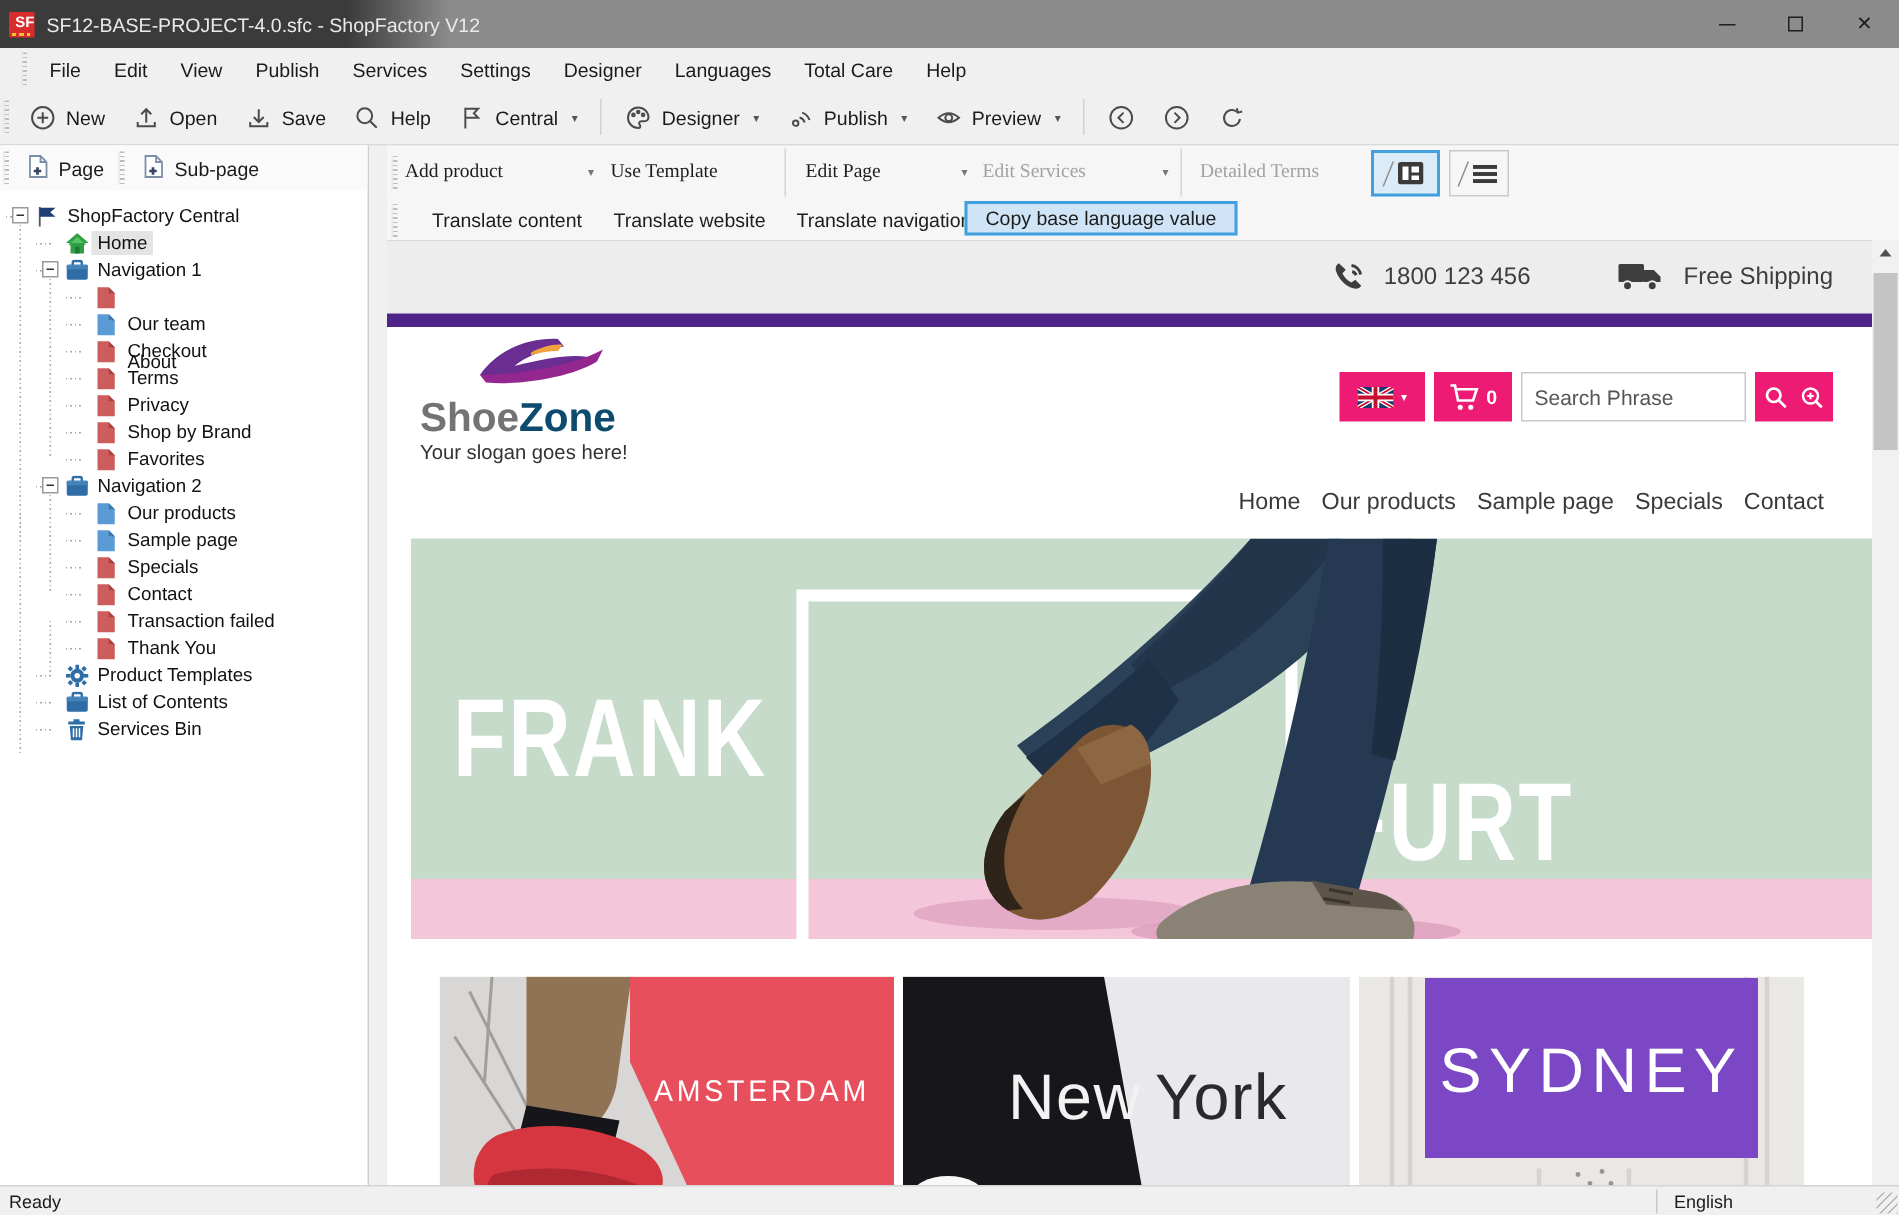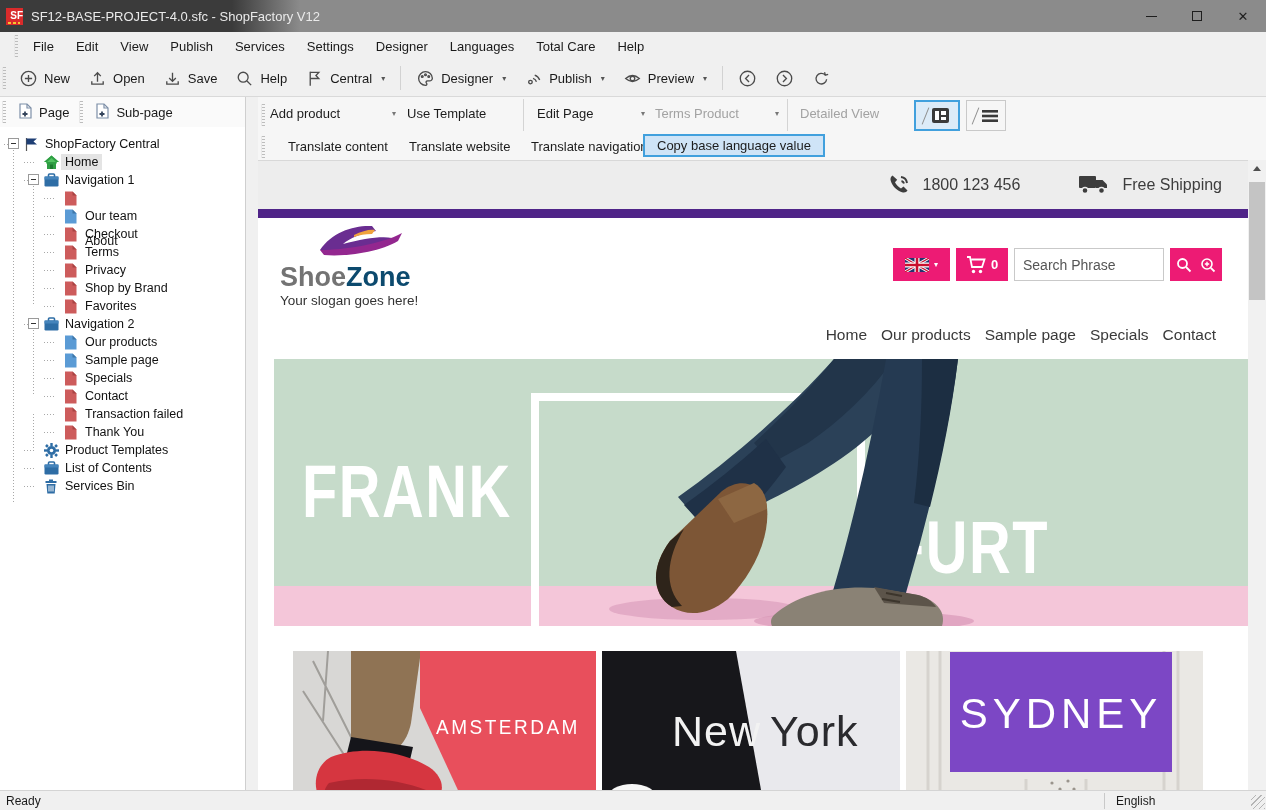--- a/index.html
+++ b/index.html
@@ -56,21 +56,21 @@
   .tree-guide { position:absolute; width:1px;
     background:repeating-linear-gradient(180deg,#a8a8a8 0 1px,transparent 1px 3px); }
 
   
   .splitter { position:absolute; top:97px; left:247px; width:11px; height:693px; background:#f0f0f0; }
 
   
   .editbar { position:absolute; top:97px; left:258px; width:1008px; height:63px; background:#f6f6f6; }
   .eb-row1 { position:absolute; top:0; left:0; width:1008px; height:36px; }
   .eb-row2 { position:absolute; top:36px; left:0; width:1008px; height:27px; }
-  .eb-item { position:absolute; top:5px; font-size:13px; color:#1c1c1c; padding:4px 2px; display:flex; align-items:center;}
+  .eb-item { position:absolute; top:5px; font-size:13px; color:#1c1c1c; padding:4px 2px; display:flex; align-items:center;font-family:Liberation Serif, serif;}
   .eb-item.disabled { color:#a2a2a2; }
   .eb-sep { position:absolute; top:2px; width:1px; height:32px; background:#d4d4d4; }
   .eb-caret { font-size:8px; color:#777; }
   .toggle-btn { position:absolute; top:3px; width:46px; height:31px; display:flex; align-items:center;
     justify-content:center; gap:2px; background:transparent; border:1px solid #c9c9c9; }
   .toggle-btn.active { background:#dcebf8; border:2px solid #41a0dd; }
   .slash { width:1px; height:18px; background:#8f8f8f; transform:rotate(22deg); margin-right:4px;}
   .eb2-label { position:absolute; top:4px; font-size:13px; color:#1c1c1c; padding:2px 4px; }
   .copy-btn { position:absolute; top:1px; left:385px; font-size:13px; color:#1c1c1c;
     background:#cfe4f7; border:2px solid #41a0dd; padding:2px 12px; }
@@ -487,26 +487,26 @@
       </div>
       <div class="eb-item" style="left:147px;">
         <span>Use Template</span>
       </div>
       <div class="eb-sep" style="left:265px;"></div>
       <div class="eb-item" style="left:277px;width:112px;justify-content:space-between;">
         <span>Edit Page</span>
         <span class="eb-caret">▾</span>
       </div>
       <div class="eb-item disabled" style="left:395px;width:128px;justify-content:space-between;">
-        <span>Terms Product</span>
+        <span>Edit Services</span>
         <span class="eb-caret">▾</span>
       </div>
       <div class="eb-sep" style="left:529px;"></div>
       <div class="eb-item disabled" style="left:540px;">
-        <span>Detailed View</span>
+        <span>Detailed Terms</span>
       </div>
       <div class="toggle-btn active" style="left:656px;">
         <span class="slash"></span>
         <svg width="17" height="15" viewBox="0 0 17 15">
           <rect x="0" y="0" width="17" height="15" rx="2" fill="#3a3a3a"></rect>
           <rect x="3" y="3" width="4" height="9" fill="#fff"></rect>
           <rect x="9" y="3" width="5" height="4" fill="#fff"></rect>
           <rect x="9" y="9" width="5" height="3" fill="#fff"></rect>
         </svg>
       </div>

